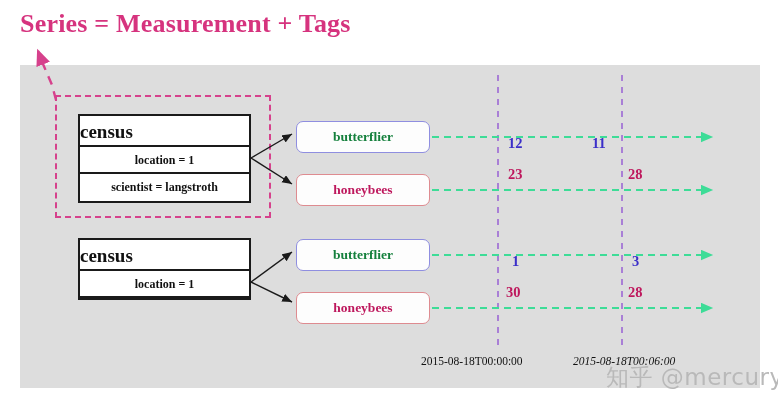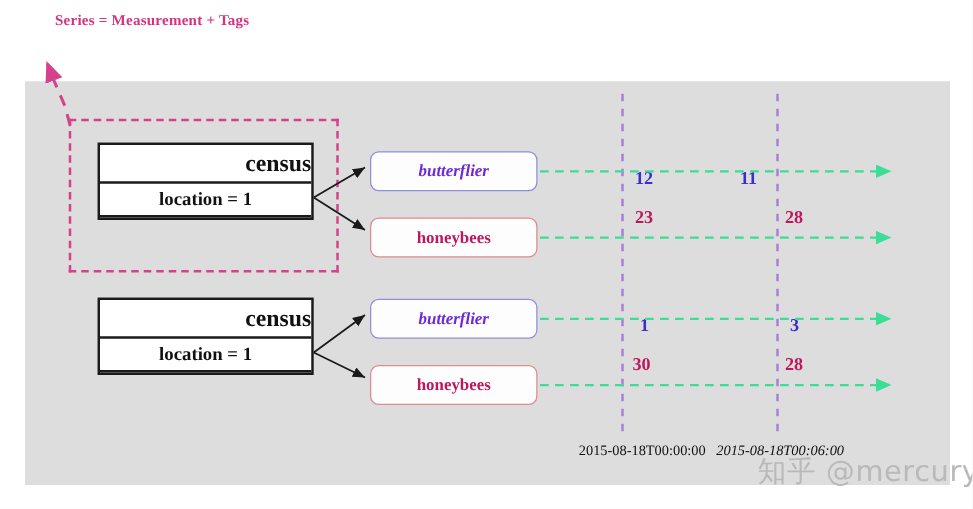--- a/index.html
+++ b/index.html
@@ -12,26 +12,25 @@
     width: 778px;
     height: 407px;
     background: #ffffff;
     font-family: "Liberation Serif", "DejaVu Serif", serif;
     overflow: hidden;
   }
   .title {
     position: absolute;
     left: 20px;
     top: 9px;
-    font-size: 12px;
+    font-size: 26px;
     font-weight: bold;
     color: #d6337e;
     letter-spacing: 0.2px;
     white-space: nowrap;
-    margin-left: 24px;
   }
   .panel {
     position: absolute;
     left: 20px;
     top: 65px;
     width: 740px;
     height: 323px;
     background: #dddddd;
   }
   .tag-group-outline {
@@ -48,32 +47,32 @@
     width: 173px;
     background: #ffffff;
     border: 2.5px solid #1a1a1a;
     box-sizing: border-box;
   }
   #census-box-1 { left: 78px; top: 114px; }
   #census-box-2 { left: 78px; top: 238px; }
   .census-title {
     height: 31px;
     line-height: 31px;
-    text-align: right;
+    text-align: left;
     font-size: 19px;
     font-weight: bold;
     color: #111111;
     border-bottom: 2.5px solid #1a1a1a;
     box-sizing: border-box;
   }
   .census-row {
     height: 27px;
     line-height: 26px;
     text-align: center;
-    font-size: 15px;
+    font-size: 12px;
     font-weight: bold;
     color: #111111;
     box-sizing: border-box;
   }
   .census-row.divided {
     border-bottom: 2.5px solid #1a1a1a;
   }
   .meas-box {
     position: absolute;
     width: 134px;
@@ -81,22 +80,21 @@
     line-height: 30px;
     text-align: center;
     font-size: 13.5px;
     font-weight: bold;
     background: #fdfdfd;
     border-radius: 7px;
     box-sizing: border-box;
   }
   .meas-box.butterflier {
     border: 1.6px solid #8f8ee0;
-    color: #6d28d9;
-    font-style: italic;
+    color: #15803d;
   }
   .meas-box.honeybees {
     border: 1.6px solid #de8b90;
     color: #be185d;
   }
   #meas-1 { left: 296px; top: 121px; }
   #meas-2 { left: 296px; top: 174px; }
   #meas-3 { left: 296px; top: 239px; }
   #meas-4 { left: 296px; top: 292px; }
   .value {
@@ -106,21 +104,21 @@
     white-space: nowrap;
   }
   .value.blue  { color: #3b2fc9; margin-top: 24px; }
   .value.red   { color: #be185d; }
   .ts {
     position: absolute;
     font-size: 11.5px;
     color: #111111;
     white-space: nowrap;
   }
-  #ts-1 { left: 463px; top: 355px; }
+  #ts-1 { left: 421px; top: 355px; }
   #ts-2 { left: 573px; top: 355px; font-style: italic; }
   .watermark {
     position: absolute;
     left: 606px;
     top: 362px;
     font-family: "DejaVu Sans", sans-serif;
     font-size: 23px;
     color: #b9b9b9;
     letter-spacing: 0.5px;
     white-space: nowrap;
@@ -141,20 +139,21 @@
 
   <div class="title">Series = Measurement + Tags</div>
 
   <div class="panel"></div>
 
   <div class="tag-group-outline"></div>
 
   <div class="census-box" id="census-box-1">
     <div class="census-title">census</div>
     <div class="census-row divided">location = 1</div>
+    <div class="census-row">scientist = langstroth</div>
   </div>
 
   <div class="census-box" id="census-box-2">
     <div class="census-title">census</div>
     <div class="census-row divided">location = 1</div>
   </div>
 
   <div class="meas-box butterflier" id="meas-1">butterflier</div>
   <div class="meas-box honeybees" id="meas-2">honeybees</div>
   <div class="meas-box butterflier" id="meas-3">butterflier</div>

